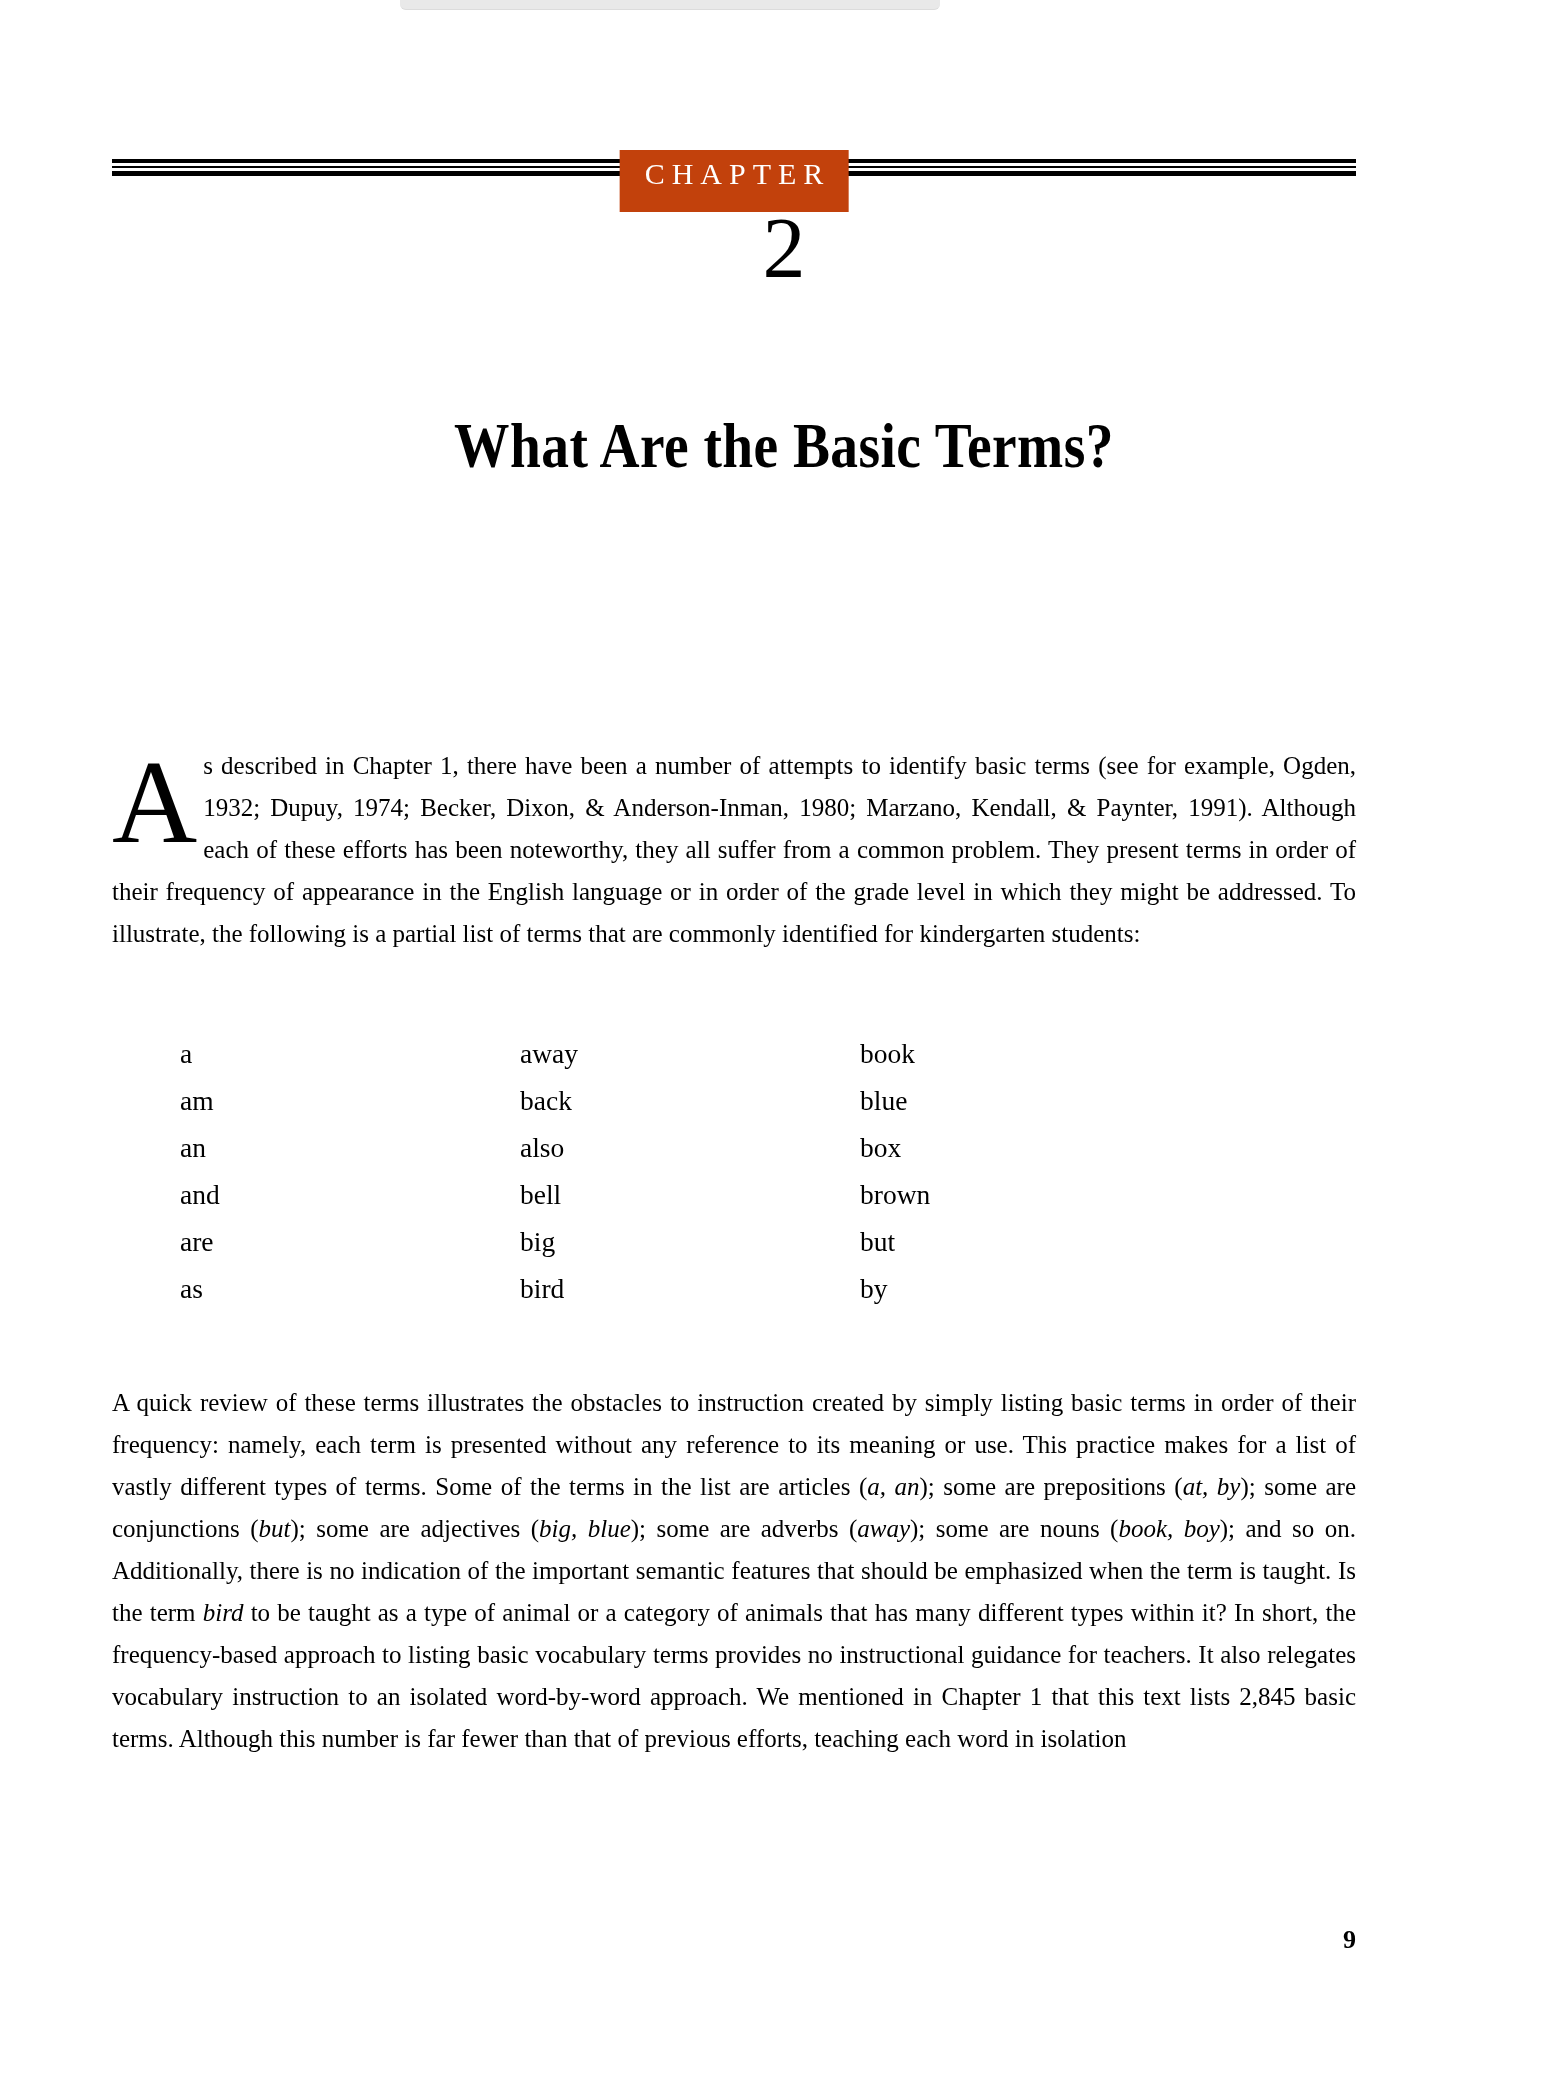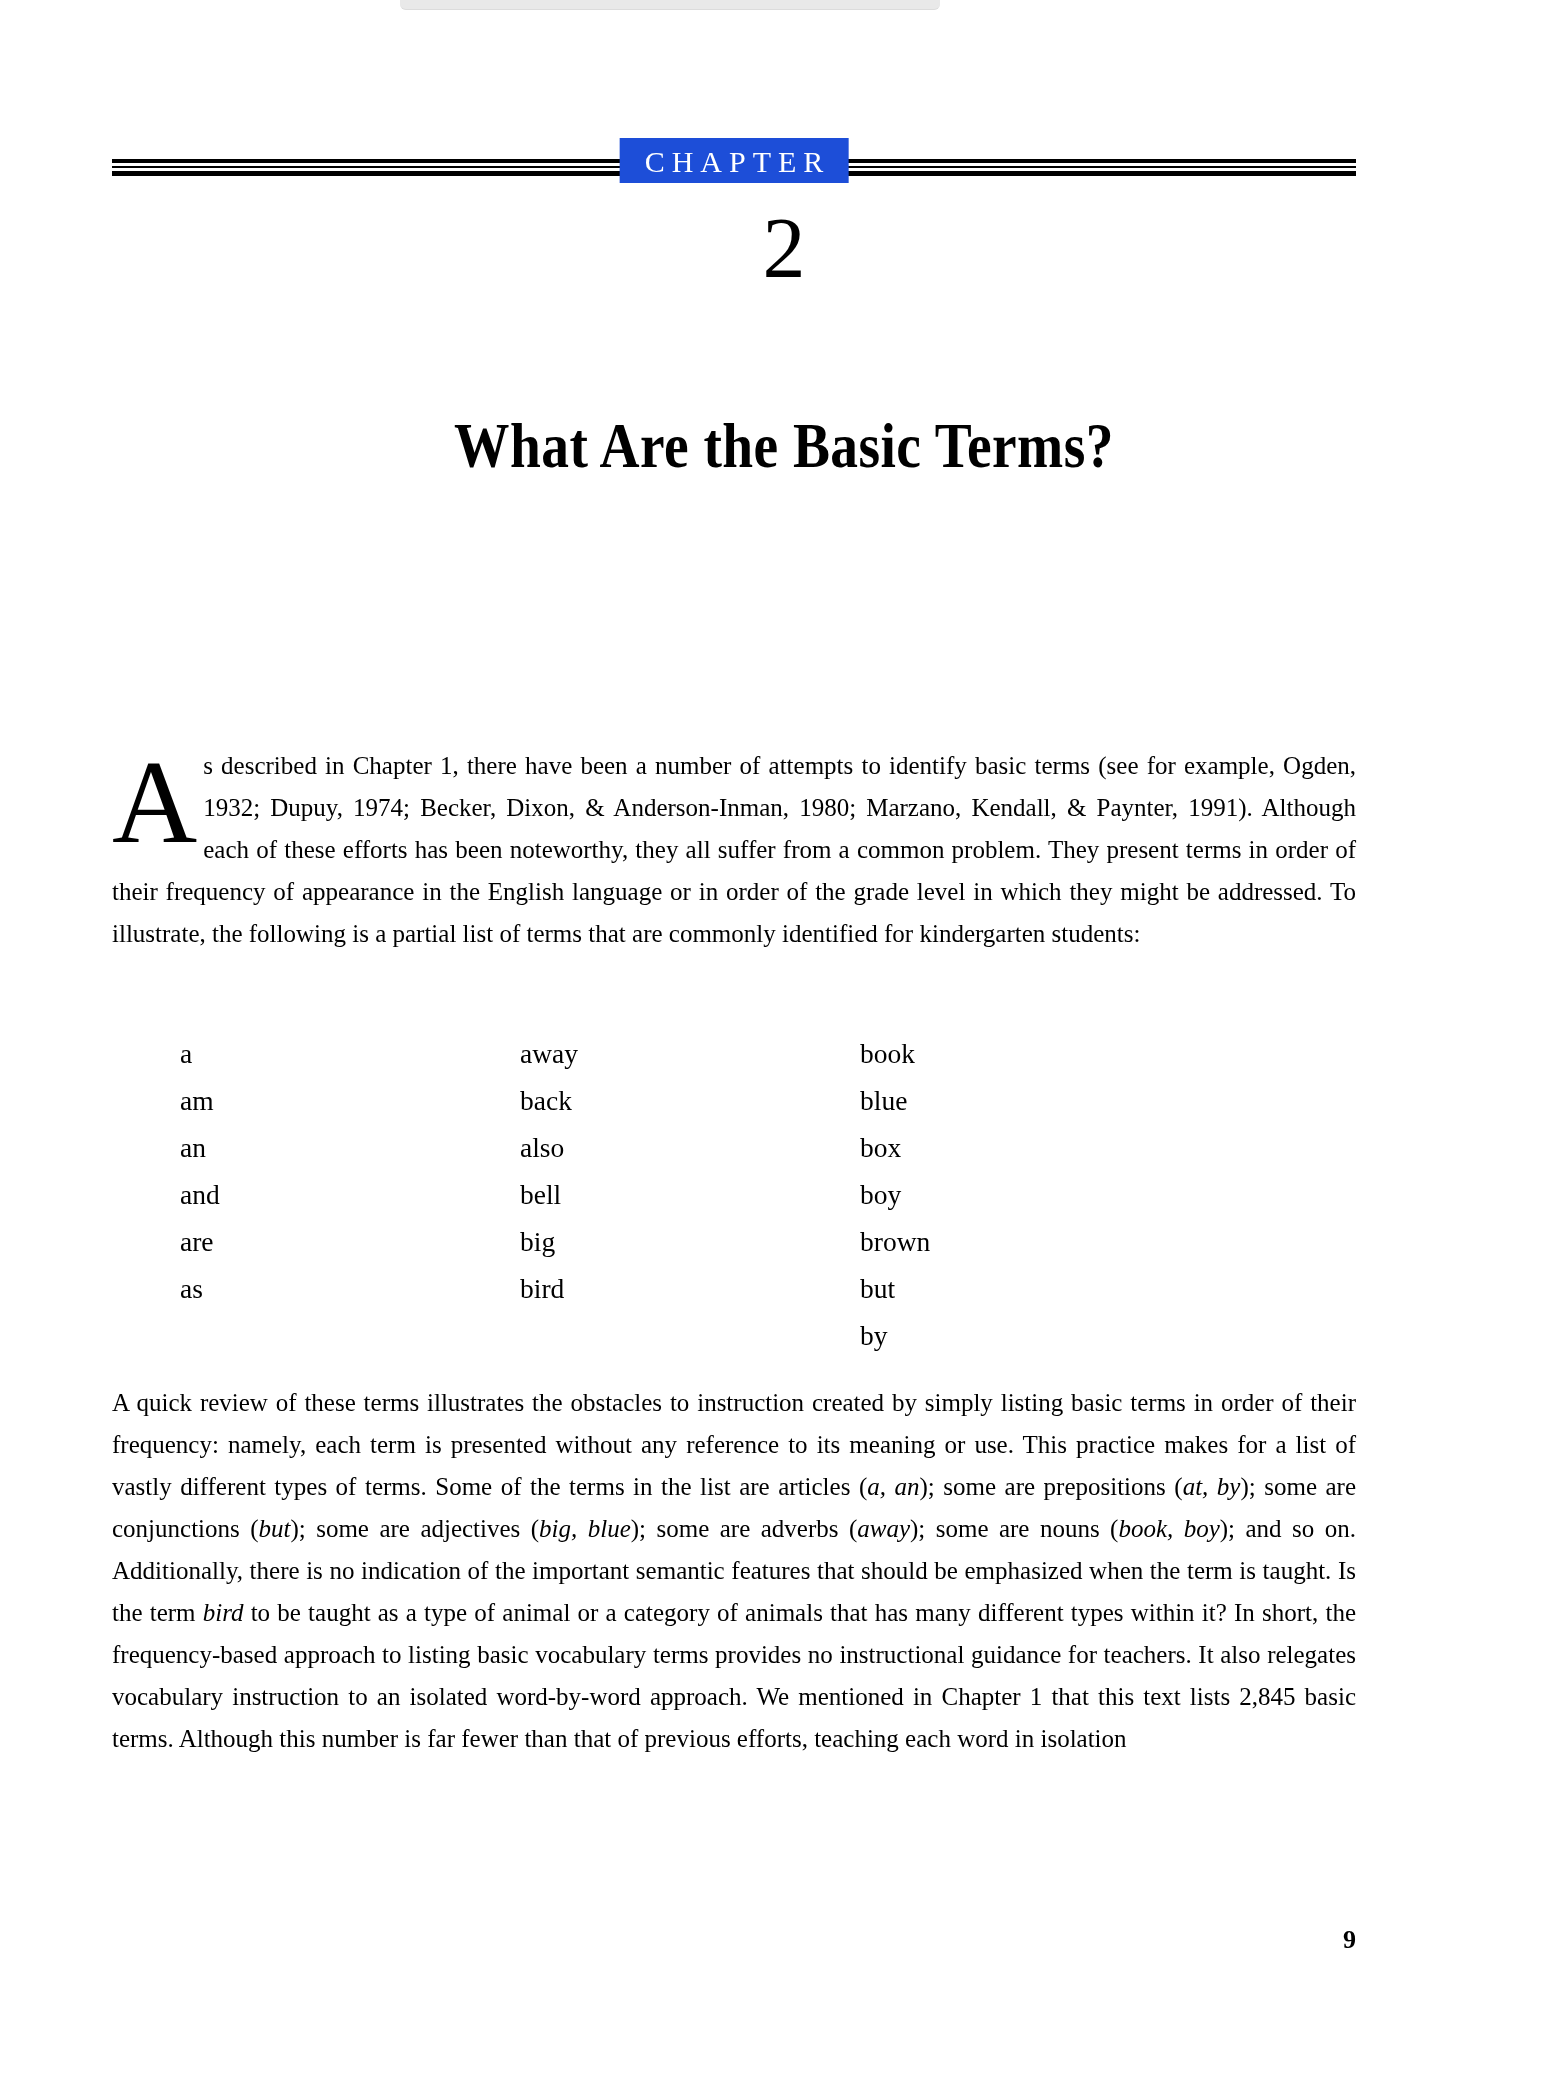--- a/index.html
+++ b/index.html
@@ -53,26 +53,26 @@
     left: 0;
     width: 100%;
     background: #000000;
   }
   .banner-rules .r1 { top: 1px;  height: 4px; }
   .banner-rules .r2 { top: 8px;  height: 2px; }
   .banner-rules .r3 { top: 13px; height: 5px; }
 
   .chapter-plate {
     position: absolute;
-    top: 0;
+    top: 12px;
     left: 50%;
     transform: translateX(-50%);
-    background: #1d4ed8;
+    background: #c2410c;
     color: #ffffff;
-    padding: 9px 18px 6px 18px;
+    padding: 9px 18px 23px 18px;
     line-height: 1;
   }
 
   .chapter-plate .word {
     font-family: "Liberation Serif", "DejaVu Serif", serif;
     font-size: 30px;
     letter-spacing: 7px;
     text-indent: 7px;
     display: block;
   }
@@ -214,21 +214,20 @@
       <span class="word-item">back</span>
       <span class="word-item">also</span>
       <span class="word-item">bell</span>
       <span class="word-item">big</span>
       <span class="word-item">bird</span>
     </div>
     <div class="word-col">
       <span class="word-item">book</span>
       <span class="word-item">blue</span>
       <span class="word-item">box</span>
-      <span class="word-item">boy</span>
       <span class="word-item">brown</span>
       <span class="word-item">but</span>
       <span class="word-item">by</span>
     </div>
   </div>
 
   <div class="body-block-2">
     <p class="body">A quick review of these terms illustrates the obstacles to instruction created by simply listing basic terms in order of their frequency: namely, each term is presented without any reference to its meaning or use. This practice makes for a list of vastly different types of terms. Some of the terms in the list are articles (<em>a, an</em>); some are prepositions (<em>at, by</em>); some are conjunctions (<em>but</em>); some are adjectives (<em>big, blue</em>); some are adverbs (<em>away</em>); some are nouns (<em>book, boy</em>); and so on. Additionally, there is no indication of the important semantic features that should be emphasized when the term is taught. Is the term <em>bird</em> to be taught as a type of animal or a category of animals that has many different types within it? In short, the frequency-based approach to listing basic vocabulary terms provides no instructional guidance for teachers. It also relegates vocabulary instruction to an isolated word-by-word approach. We mentioned in Chapter 1 that this text lists 2,845 basic terms. Although this number is far fewer than that of previous efforts, teaching each word in isolation</p>
   </div>
 

